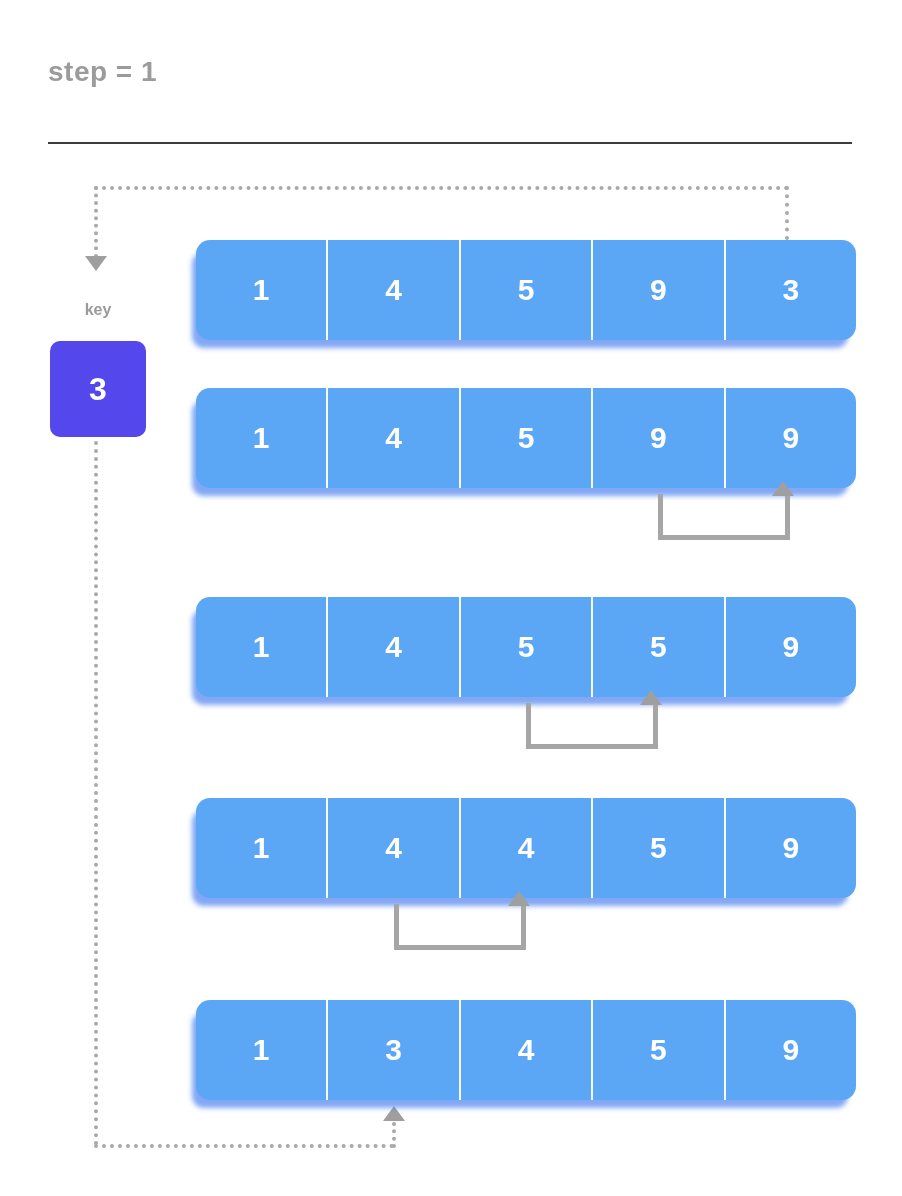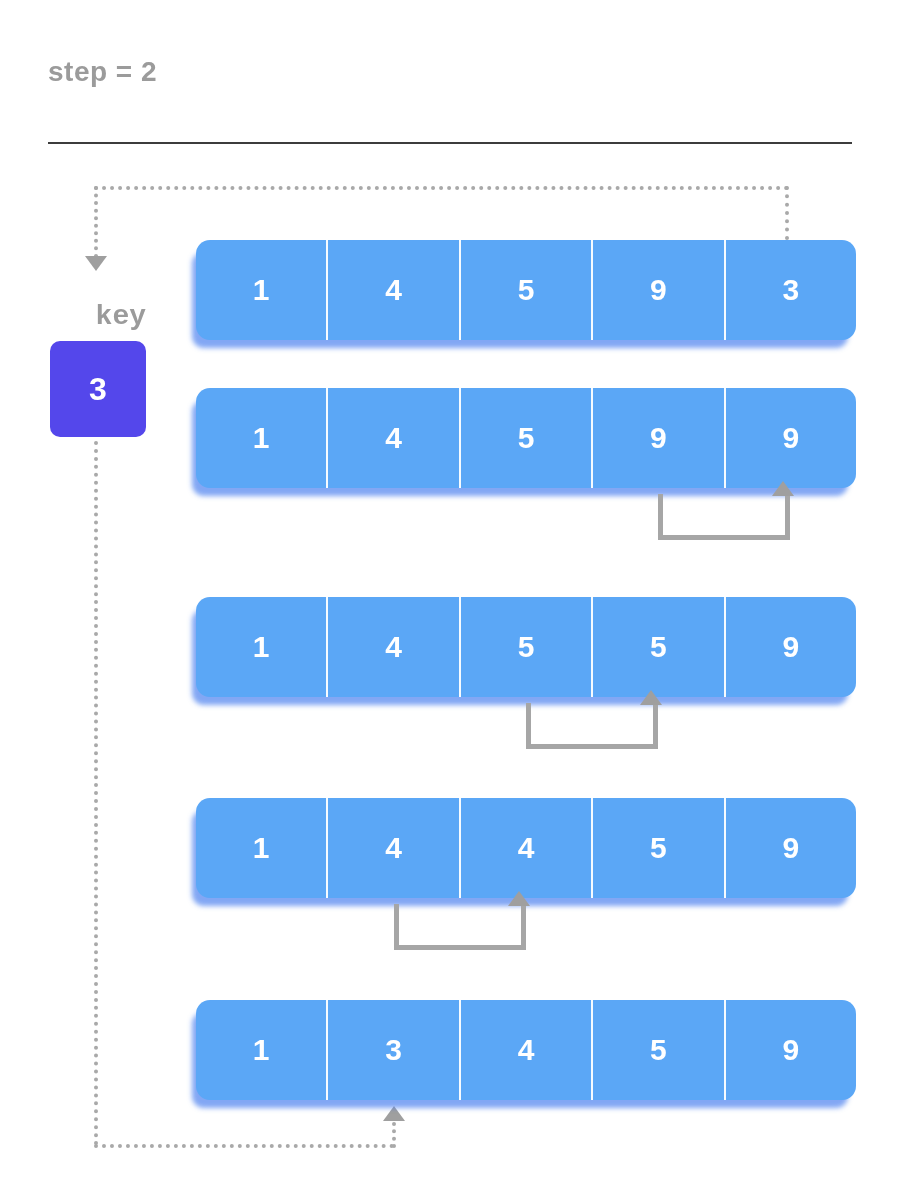--- a/index.html
+++ b/index.html
@@ -32,25 +32,24 @@
     height: 2px;
     background: #3c3c3c;
   }
 
   
   .key-label {
     position: absolute;
     left: 50px;
     top: 301px;
     width: 96px;
-    text-align: right;
-    font-size: 28px;
+    text-align: center;
+    font-size: 16px;
     font-weight: bold;
     color: #9b9b9b;
-    font-family: Liberation Mono, monospace;
   }
   .key-box {
     position: absolute;
     left: 50px;
     top: 341px;
     width: 96px;
     height: 96px;
     background: #5447eb;
     border-radius: 10px;
     display: flex;
@@ -114,21 +113,21 @@
     border-left: 11px solid transparent;
     border-right: 11px solid transparent;
     border-top: 15px solid #9f9f9f;
   }
 </style>
 </head>
 <body>
 
 <div class="canvas">
 
-  <div class="title">step = 2</div>
+  <div class="title">step = 1</div>
   <div class="divider"></div>
 
   <div class="dot-h" style="left:94px; top:186px; width:695px;"></div>
   <div class="dot-v" style="left:785px; top:186px; height:54px;"></div>
   <div class="dot-v" style="left:94px; top:186px; height:72px;"></div>
   <div class="tri-down" style="left:85px; top:256px;"></div>
 
   <div class="key-label">key</div>
   <div class="key-box">
     <span>3</span>

